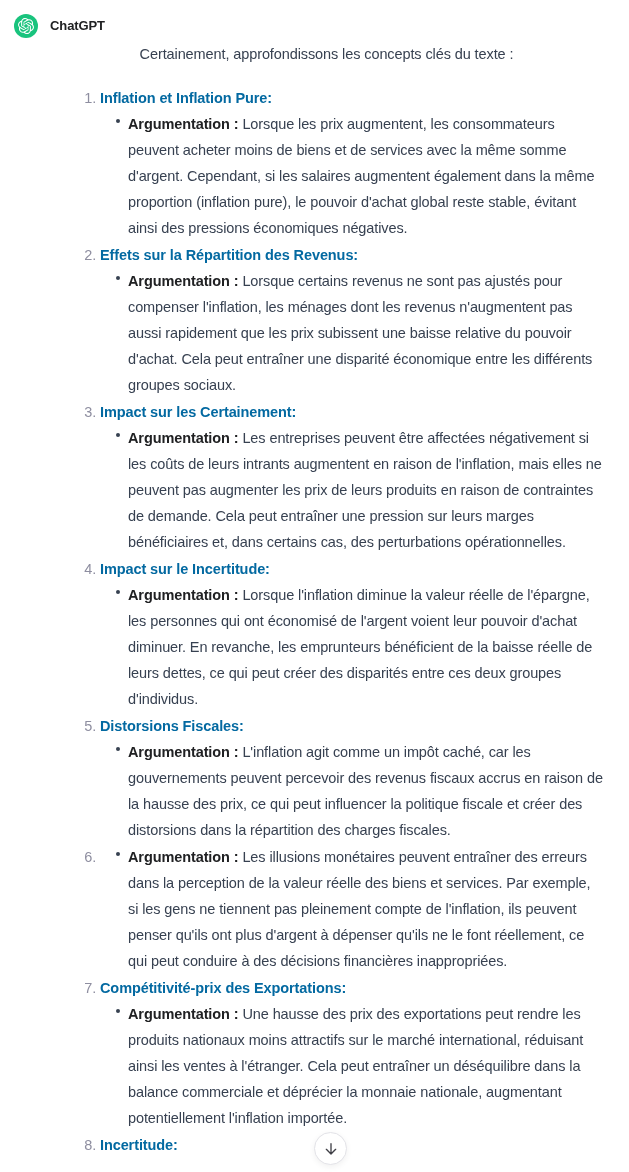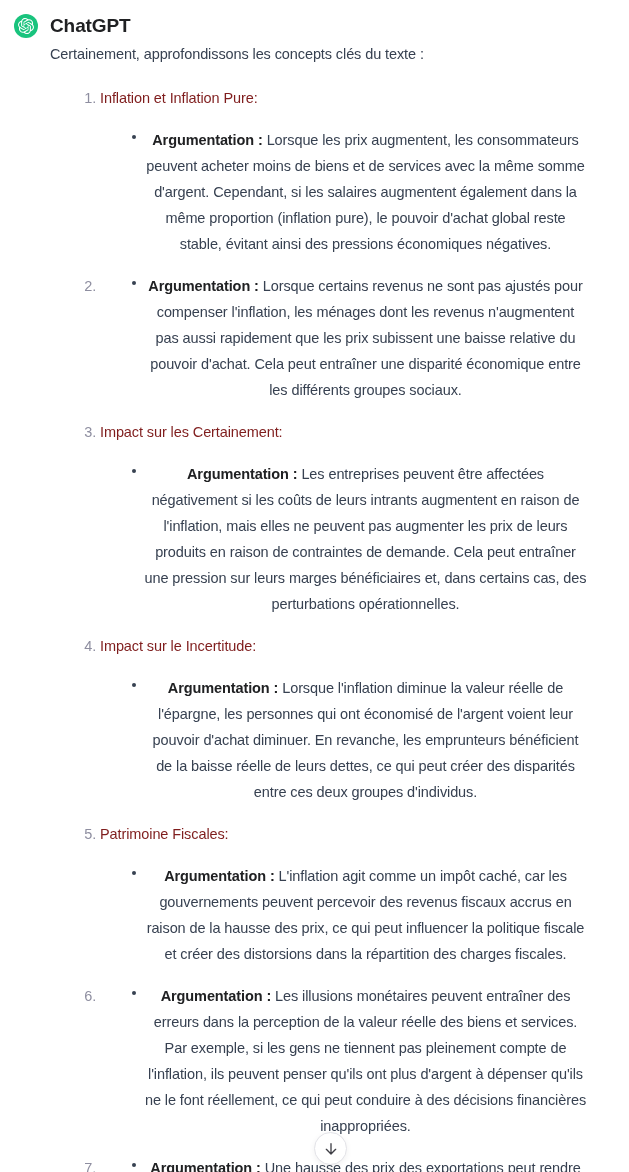--- a/index.html
+++ b/index.html
@@ -31,52 +31,52 @@
     border-radius: 50%;
     background: #19c37d;
     display: flex;
     align-items: center;
     justify-content: center;
   }
   .avatar svg { width: 16px; height: 16px; fill: #ffffff; }
 
   .assistant-name {
     font-weight: 700;
-    font-size: 19px;
+    font-size: 13px;
     line-height: 24px;
     color: #202123;
     margin: 0;
   }
 
   .intro {
     margin: 3px 0 18px 0;
+    text-align: center;
   }
 
   ol.concepts {
     margin: 0;
     padding: 0 0 0 50px;
     list-style: decimal;
   }
   ol.concepts > li {
     padding-left: 0;
     margin: 1px 0;
   }
   ol.concepts > li::marker {
     color: #8e8ea0;
   }
   .concept-title {
-    font-weight: 400;
-    color: #7f1d1d;
+    font-weight: 700;
+    color: #0369a1;
   }
 
   .argument {
     position: relative;
-    margin: 16px;
+    margin: 0;
     padding-left: 28px;
-    text-align: center;
   }
   .argument .bullet-dot {
     position: absolute;
     left: 16px;
     top: 8px;
     width: 4px;
     height: 4px;
     border-radius: 50%;
     background: #374151;
   }
@@ -129,43 +129,45 @@
   <p class="intro">Certainement, approfondissons les concepts clés du texte :</p>
 
   <ol class="concepts">
 
     <li>
       <span class="concept-title">Inflation et Inflation Pure:</span>
       <p class="argument"><span class="bullet-dot"></span><strong class="argument-label">Argumentation :</strong> <span>Lorsque les prix augmentent, les consommateurs peuvent acheter moins de biens et de services avec la même somme d'argent. Cependant, si les salaires augmentent également dans la même proportion (inflation pure), le pouvoir d'achat global reste stable, évitant ainsi des pressions économiques négatives.</span></p>
     </li>
 
     <li>
+      <span class="concept-title">Effets sur la Répartition des Revenus:</span>
       <p class="argument"><span class="bullet-dot"></span><strong class="argument-label">Argumentation :</strong> <span>Lorsque certains revenus ne sont pas ajustés pour compenser l'inflation, les ménages dont les revenus n'augmentent pas aussi rapidement que les prix subissent une baisse relative du pouvoir d'achat. Cela peut entraîner une disparité économique entre les différents groupes sociaux.</span></p>
     </li>
 
     <li>
       <span class="concept-title">Impact sur les Certainement:</span>
       <p class="argument"><span class="bullet-dot"></span><strong class="argument-label">Argumentation :</strong> <span>Les entreprises peuvent être affectées négativement si les coûts de leurs intrants augmentent en raison de l'inflation, mais elles ne peuvent pas augmenter les prix de leurs produits en raison de contraintes de demande. Cela peut entraîner une pression sur leurs marges bénéficiaires et, dans certains cas, des perturbations opérationnelles.</span></p>
     </li>
 
     <li>
       <span class="concept-title">Impact sur le Incertitude:</span>
       <p class="argument"><span class="bullet-dot"></span><strong class="argument-label">Argumentation :</strong> <span>Lorsque l'inflation diminue la valeur réelle de l'épargne, les personnes qui ont économisé de l'argent voient leur pouvoir d'achat diminuer. En revanche, les emprunteurs bénéficient de la baisse réelle de leurs dettes, ce qui peut créer des disparités entre ces deux groupes d'individus.</span></p>
     </li>
 
     <li>
-      <span class="concept-title">Patrimoine Fiscales:</span>
+      <span class="concept-title">Distorsions Fiscales:</span>
       <p class="argument"><span class="bullet-dot"></span><strong class="argument-label">Argumentation :</strong> <span>L'inflation agit comme un impôt caché, car les gouvernements peuvent percevoir des revenus fiscaux accrus en raison de la hausse des prix, ce qui peut influencer la politique fiscale et créer des distorsions dans la répartition des charges fiscales.</span></p>
     </li>
 
     <li>
       <p class="argument"><span class="bullet-dot"></span><strong class="argument-label">Argumentation :</strong> <span>Les illusions monétaires peuvent entraîner des erreurs dans la perception de la valeur réelle des biens et services. Par exemple, si les gens ne tiennent pas pleinement compte de l'inflation, ils peuvent penser qu'ils ont plus d'argent à dépenser qu'ils ne le font réellement, ce qui peut conduire à des décisions financières inappropriées.</span></p>
     </li>
 
     <li>
+      <span class="concept-title">Compétitivité-prix des Exportations:</span>
       <p class="argument"><span class="bullet-dot"></span><strong class="argument-label">Argumentation :</strong> <span>Une hausse des prix des exportations peut rendre les produits nationaux moins attractifs sur le marché international, réduisant ainsi les ventes à l'étranger. Cela peut entraîner un déséquilibre dans la balance commerciale et déprécier la monnaie nationale, augmentant potentiellement l'inflation importée.</span></p>
     </li>
 
     <li>
       <span class="concept-title">Incertitude:</span>
       
     </li>
 
   </ol>
 </div>

